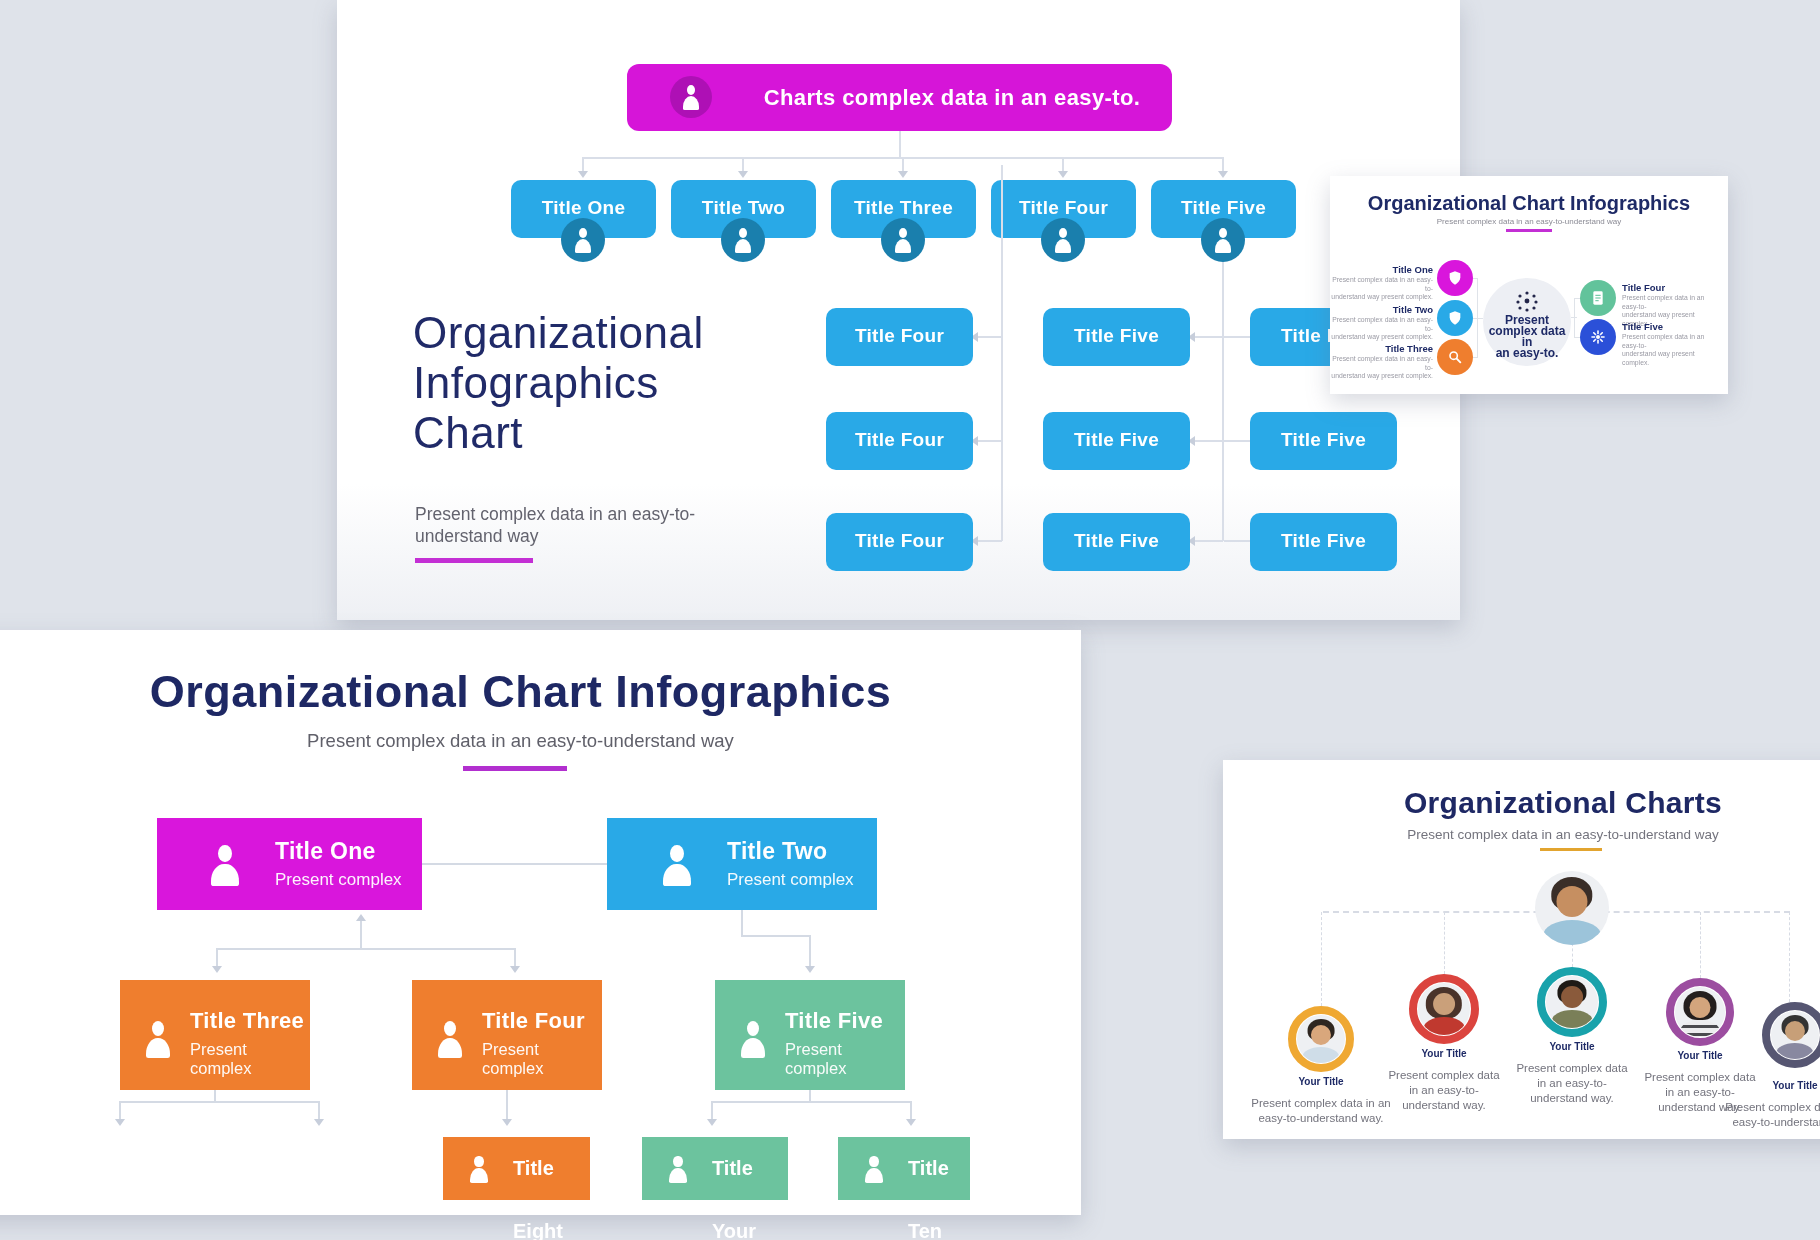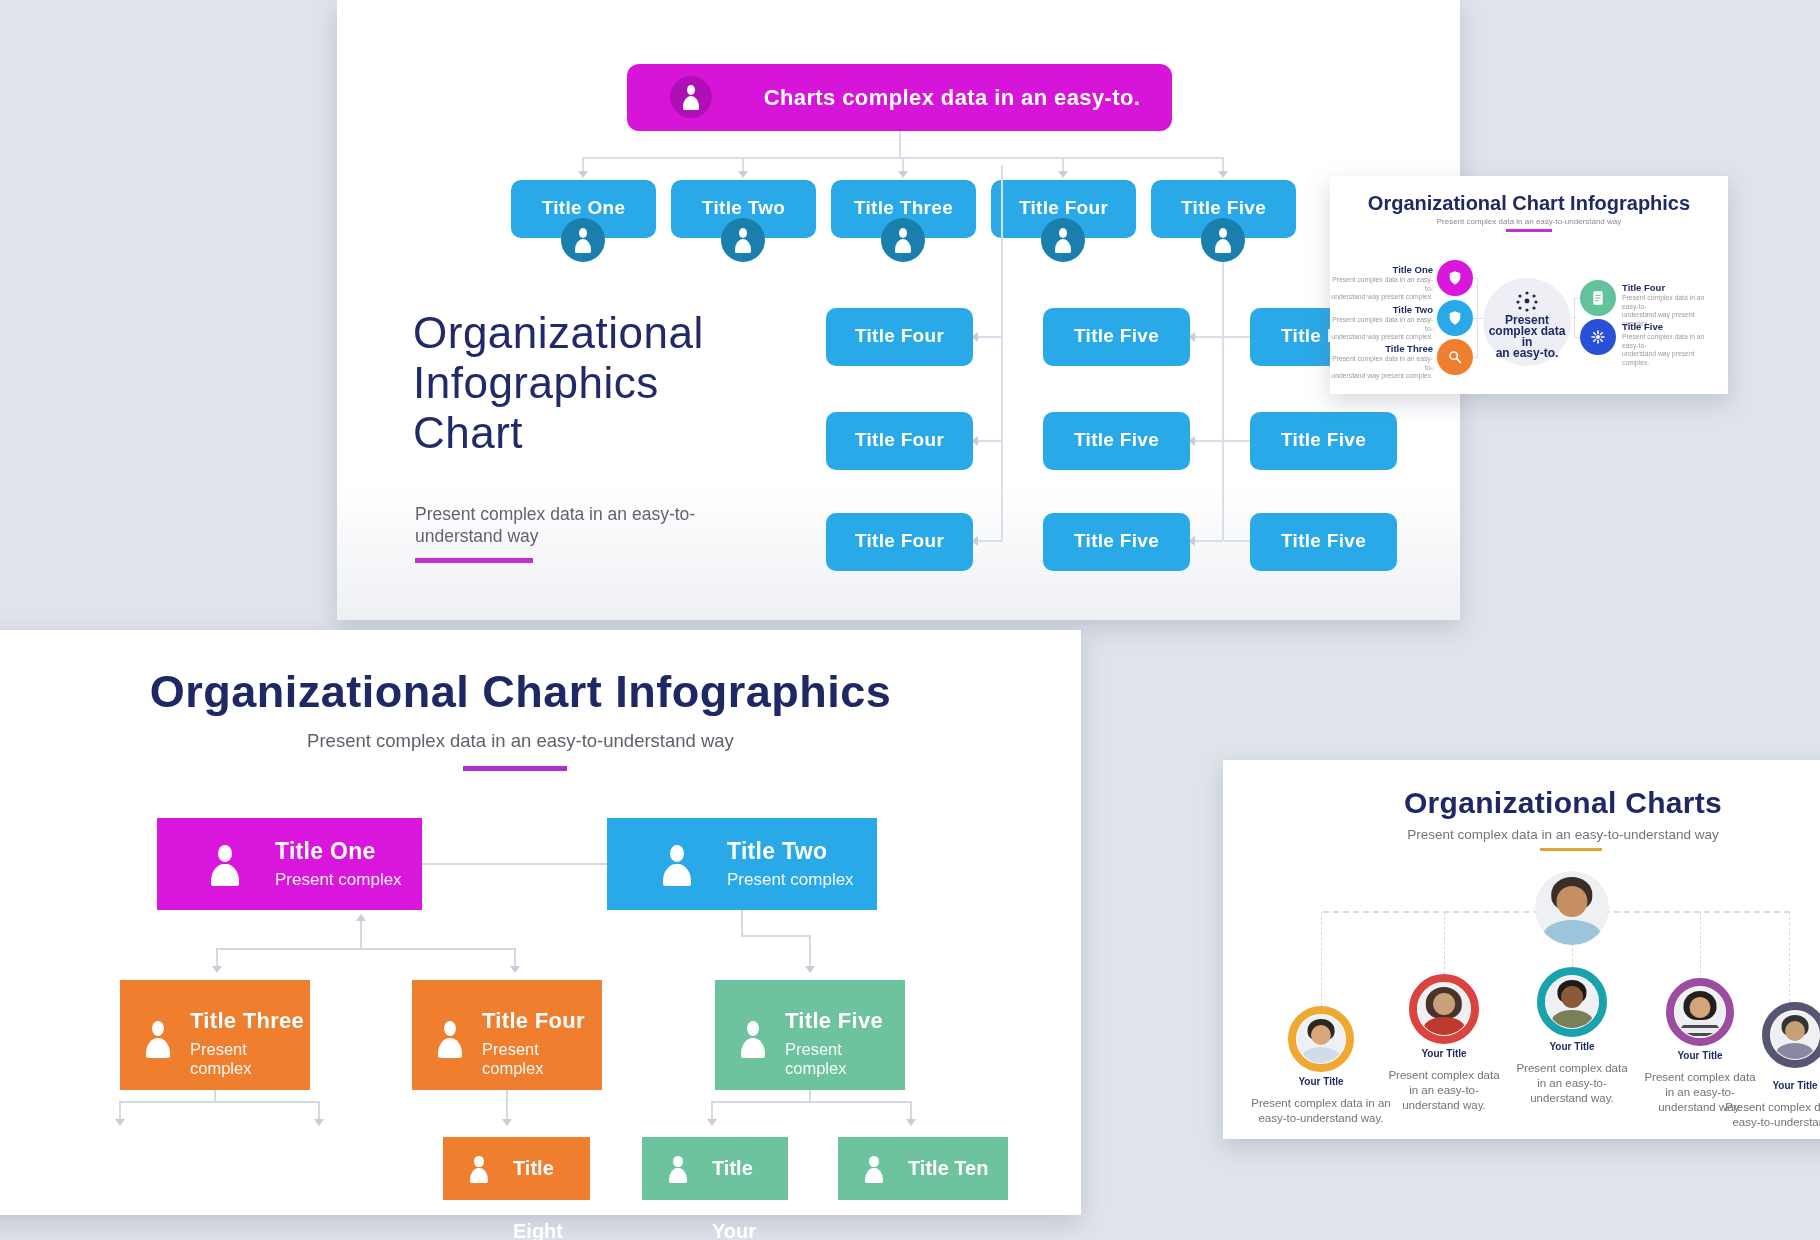--- a/index.html
+++ b/index.html
@@ -330,21 +330,21 @@
     <div class="arr-down" style="left:946px;top:489px;"></div>
 
     <div class="bl-box bl-l3 bg-orange" style="left:483px;width:147px;">
       <span class="person" style="left:24px;top:18px;width:24px;height:28px;"></span>
       <div class="t3">Title Eight</div>
     </div>
     <div class="bl-box bl-l3 bg-green" style="left:682px;width:146px;">
       <span class="person" style="left:24px;top:18px;width:24px;height:28px;"></span>
       <div class="t3">Title Your</div>
     </div>
-    <div class="bl-box bl-l3 bg-green" style="left:878px;width:170px;">
+    <div class="bl-box bl-l3 bg-green" style="left:878px;width:132px;">
       <span class="person" style="left:24px;top:18px;width:24px;height:28px;"></span>
       <div class="t3">Title Ten</div>
     </div>
   </div>
 
   <div class="slide" id="slide-br">
     <div class="br-title">Organizational Charts</div>
     <div class="br-sub">Present complex data in an easy-to-understand way</div>
     <div class="br-ul"></div>
 

